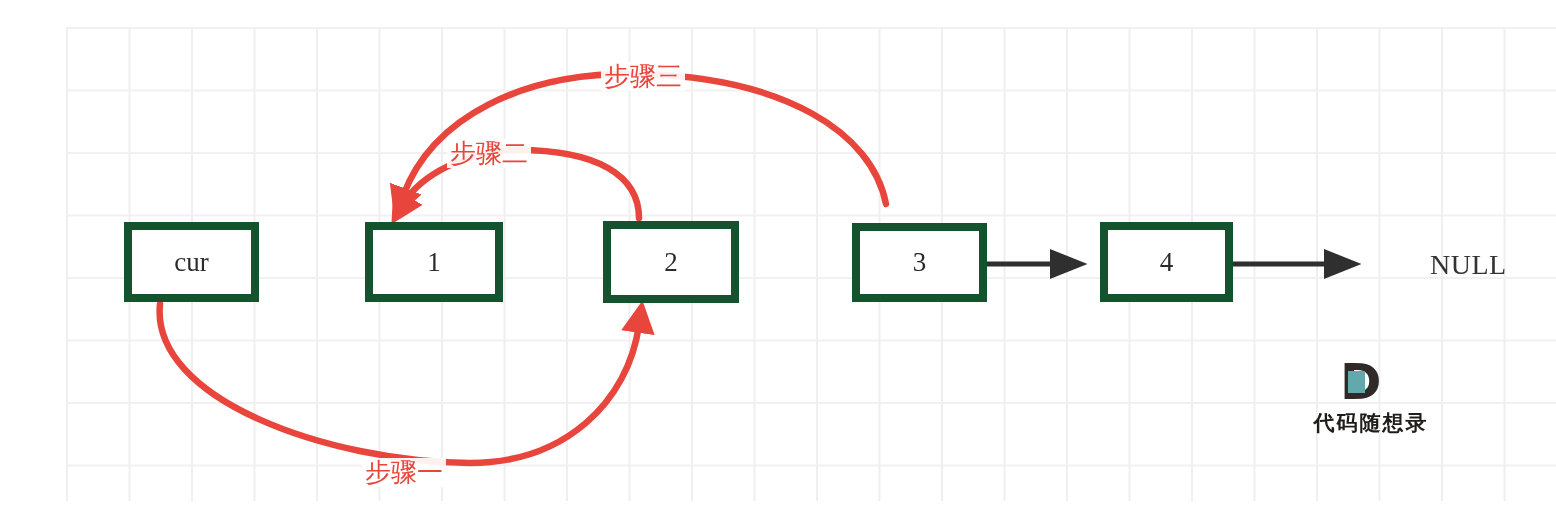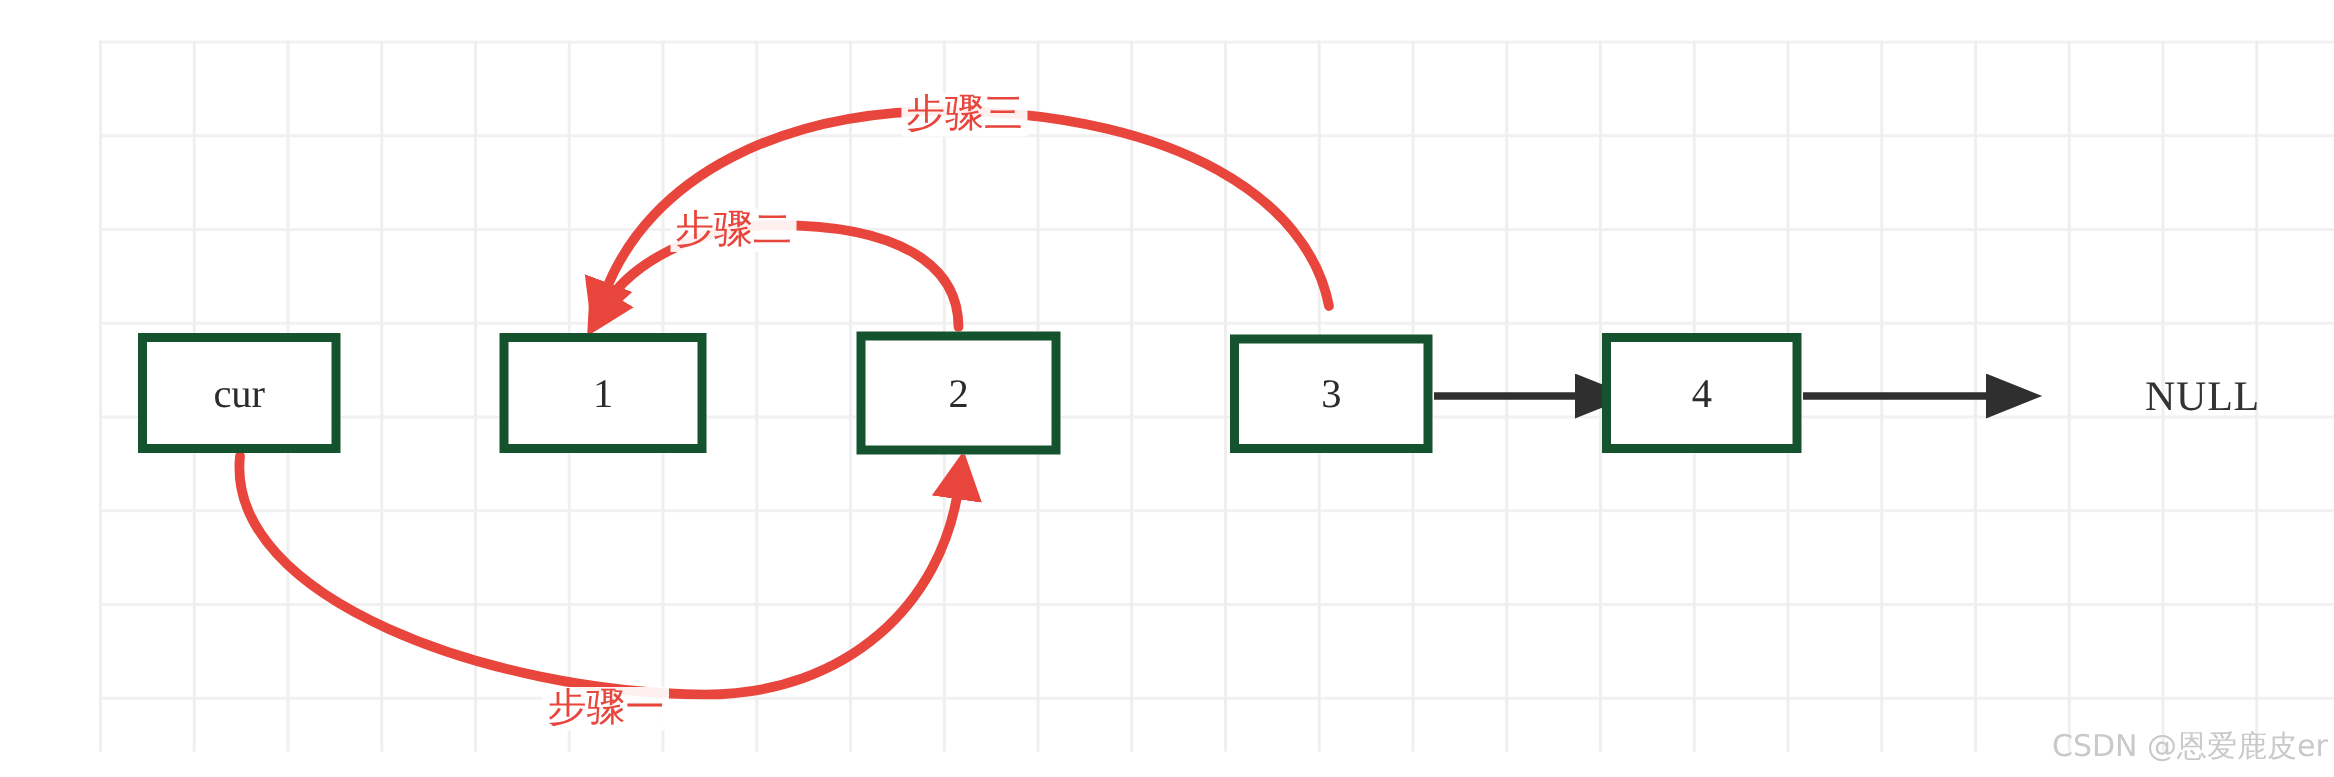--- a/index.html
+++ b/index.html
@@ -32,27 +32,28 @@
     position: absolute;
     left: 0;
     top: 0;
     width: 1556px;
     height: 518px;
   }
   .node-box {
     position: absolute;
     box-sizing: border-box;
     background: #ffffff;
-    border: 6px solid #14532d;
+    border: 8px solid #14532d;
     display: flex;
     align-items: center;
     justify-content: center;
     font-size: 27px;
     color: #2b2b2b;
     font-family: "Liberation Serif", "DejaVu Serif", serif;
+    margin-left: 32px;
   }
   .null-label {
     position: absolute;
     font-size: 28px;
     color: #333333;
     letter-spacing: 0.5px;
     font-family: "Liberation Serif", "DejaVu Serif", serif;
     white-space: nowrap;
   }
   .step-label {
@@ -175,16 +176,22 @@
   </div>
 
   <div class="null-label" style="left:1430px; top:249px;text-align:center;">NULL</div>
 
   <div class="step-label" style="left:362px; top:434px;margin-top:24px;">步骤一</div>
 
   <div class="step-label" style="left:447px; top:139px;">步骤二</div>
 
   <div class="step-label" style="left:601px; top:62px;text-align:center;">步骤三</div>
 
+  <div id="brand-watermark">
+    <div id="brand-mark">
+      <div id="brand-d">D</div>
+      <div id="brand-teal"></div>
+    </div>
+    <div id="brand-text">代码随想录</div>
+  </div>
 
-  <div id="csdn-watermark">CSDN @恩爱鹿皮er</div>
 
 </div>
 
 </body></html>

